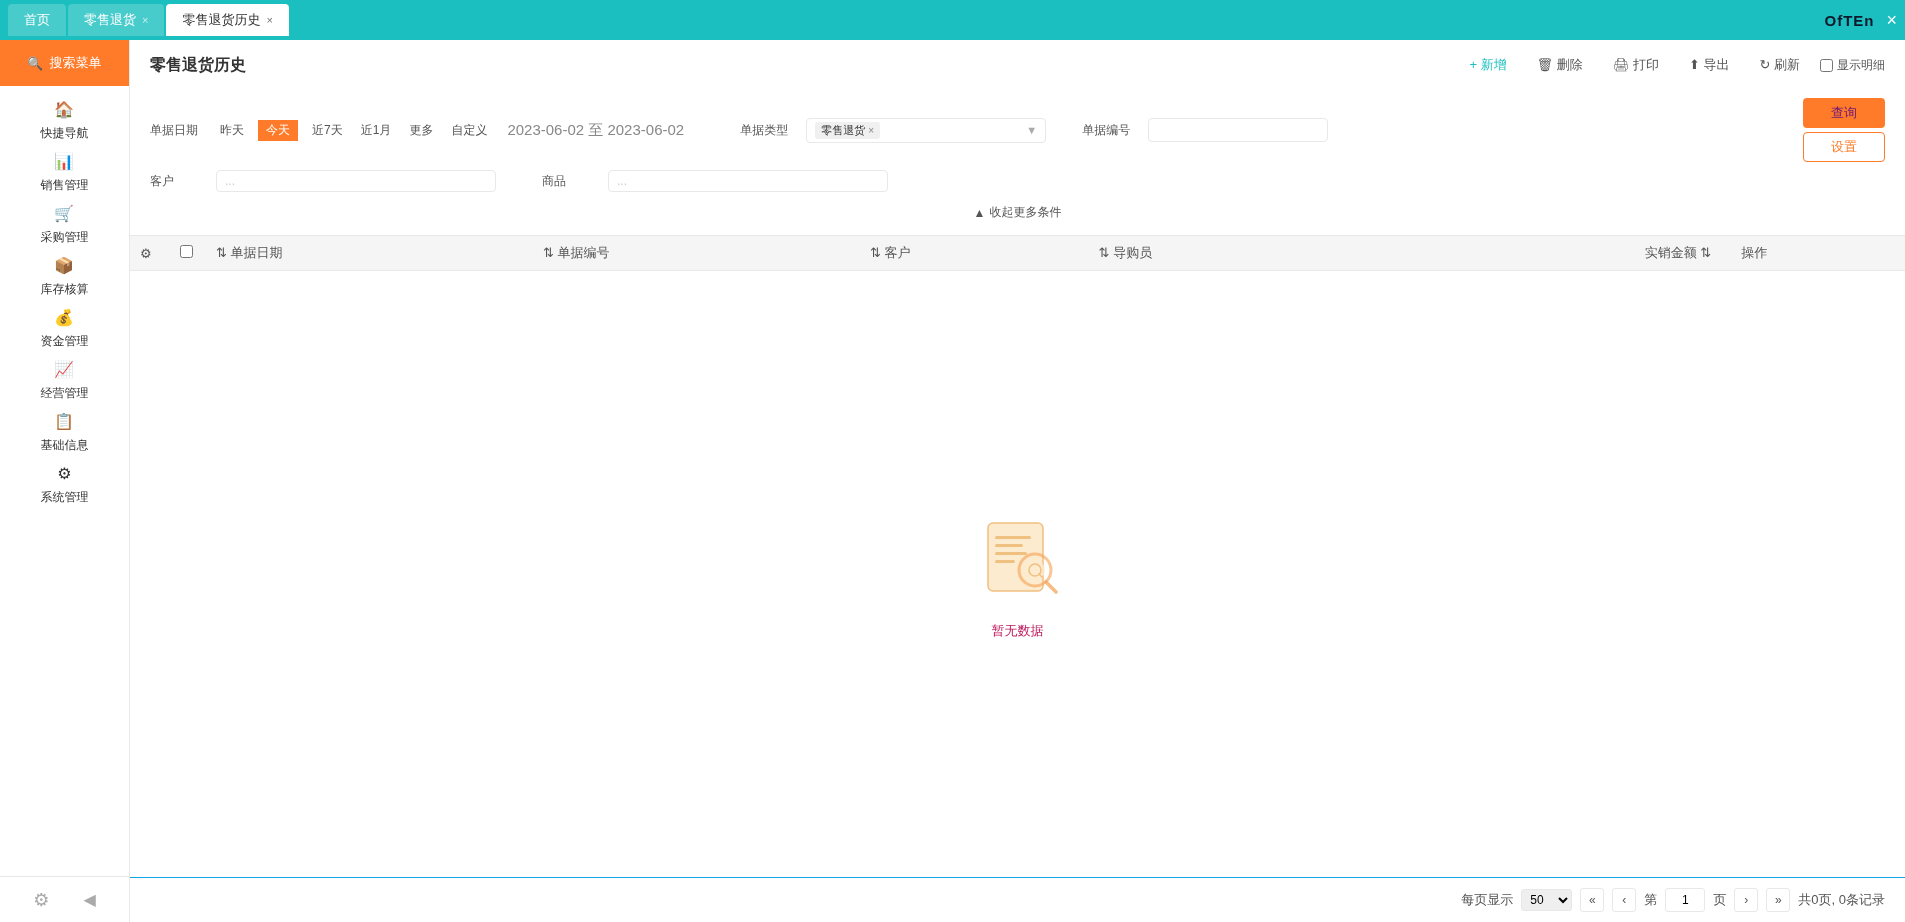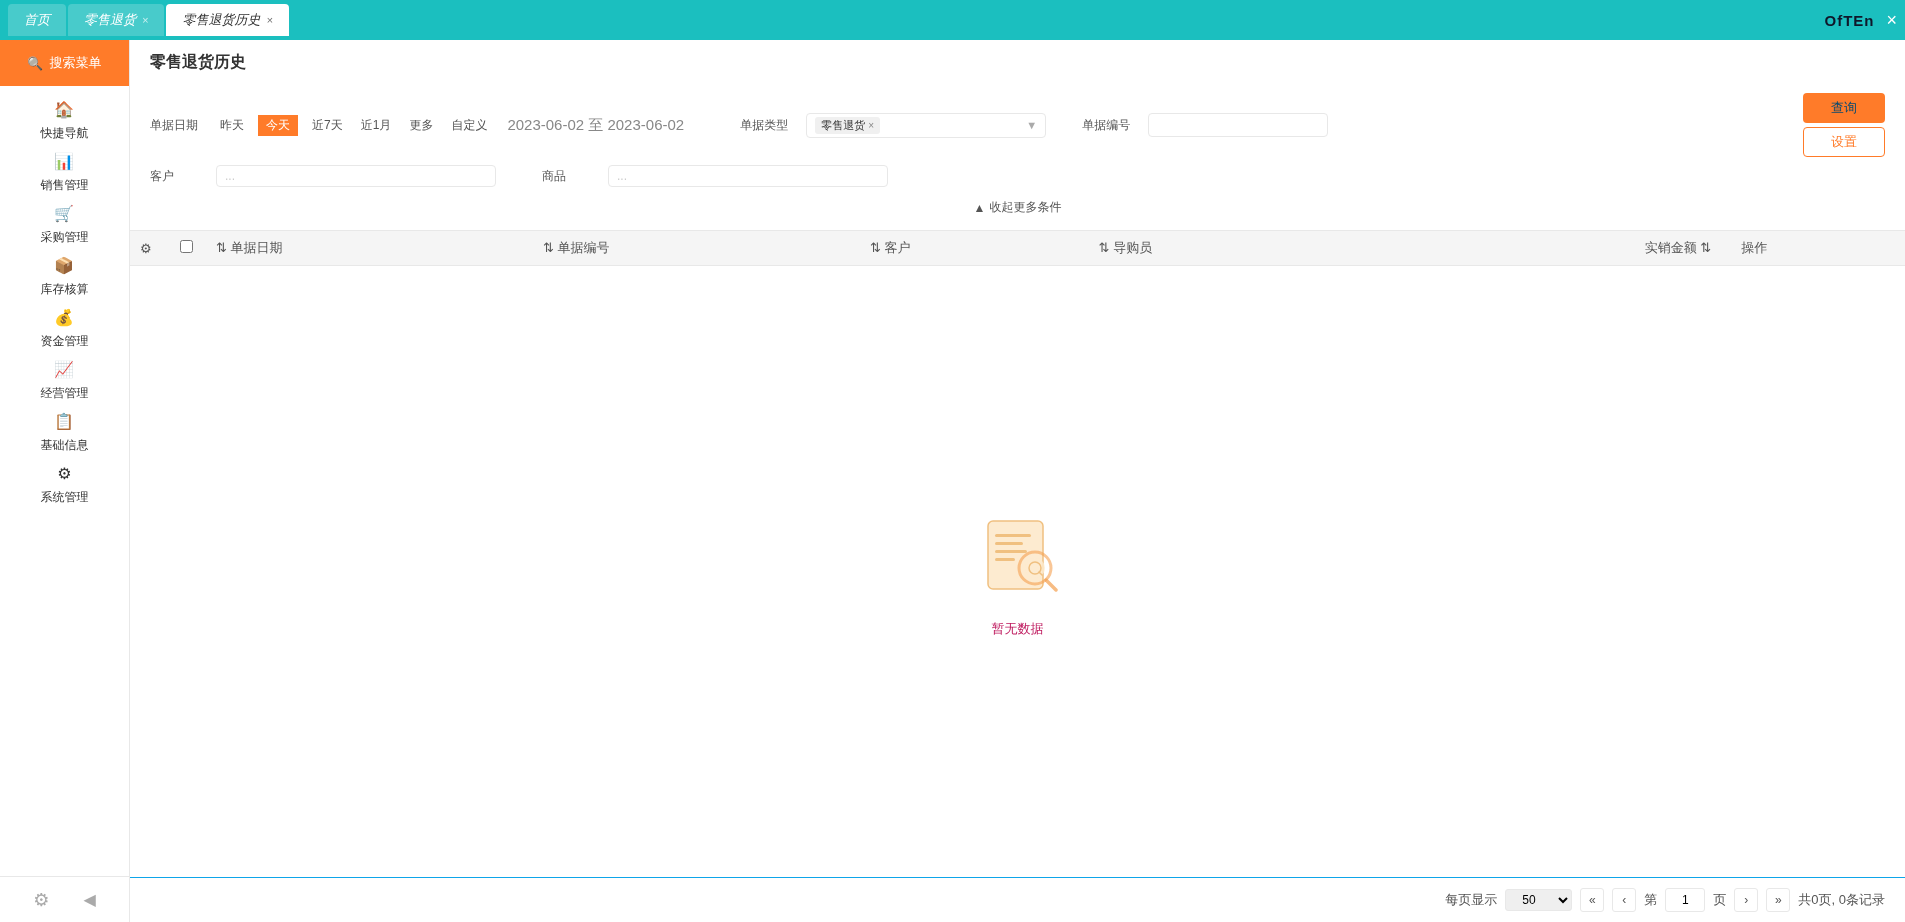--- a/index.html
+++ b/index.html
@@ -23,21 +23,20 @@
     .top-tab {
       height: 32px;
       padding: 0 16px;
       border-radius: 4px 4px 0 0;
       display: flex;
       align-items: center;
       gap: 6px;
       cursor: pointer;
       font-size: 13px;
       color: #fff;
-      font-style: italic;
     }
     .top-tab.active {
       background: #fff;
       color: #333;
     }
     .top-tab.inactive {
       background: rgba(255,255,255,0.2);
       color: #fff;
     }
     .tab-close {
@@ -161,21 +160,21 @@
       color: #555;
       border: none;
       background: none;
     }
     .btn-new {
       color: #1BBFBF;
       font-weight: 500;
     }
     .btn-query {
       background: #FF7B29;
-      color: #0c4a6e;
+      color: #701a75;
       border: none;
       padding: 6px 28px;
       border-radius: 4px;
       cursor: pointer;
       font-size: 13px;
     }
     .btn-settings {
       background: #fff;
       color: #FF7B29;
       border: 1px solid #FF7B29;
@@ -336,21 +335,21 @@
       align-items: center;
       justify-content: flex-end;
       gap: 8px;
       font-size: 13px;
       color: #555;
       flex-shrink: 0;
     }
     .page-size-select {
       border: 1px solid #e8e8e8;
       border-radius: 3px;
-      padding: 2px 12px;
+      padding: 2px 4px;
       font-size: 12px;
     }
     .page-nav-btn {
       border: 1px solid #e8e8e8;
       background: #fff;
       width: 24px;
       height: 24px;
       border-radius: 3px;
       cursor: pointer;
       font-size: 12px;
@@ -438,20 +437,31 @@
       <span style="font-size:18px;cursor:pointer;color:#aaa;">⚙</span>
       <span style="font-size:16px;cursor:pointer;color:#aaa;">◀</span>
     </div>
   </div>
 
   <div class="content">
 
     <div class="page-header">
       <div class="page-title-row">
         <span class="page-title">零售退货历史</span>
+        <div class="toolbar">
+          <button class="toolbar-btn btn-new">+ 新增</button>
+          <button class="toolbar-btn">🗑 删除</button>
+          <button class="toolbar-btn">🖨 打印</button>
+          <button class="toolbar-btn">⬆ 导出</button>
+          <button class="toolbar-btn">↻ 刷新</button>
+          <label class="show-detail-label">
+            <input type="checkbox" style="">
+            <span>显示明细</span>
+          </label>
+        </div>
       </div>
 
       <div class="filter-area">
         <div class="filter-row">
 
           <span class="filter-label">单据日期</span>
           <div class="date-options">
             <span class="date-opt">昨天</span>
             <span class="date-opt today">今天</span>
             <span class="date-opt">近7天</span>

